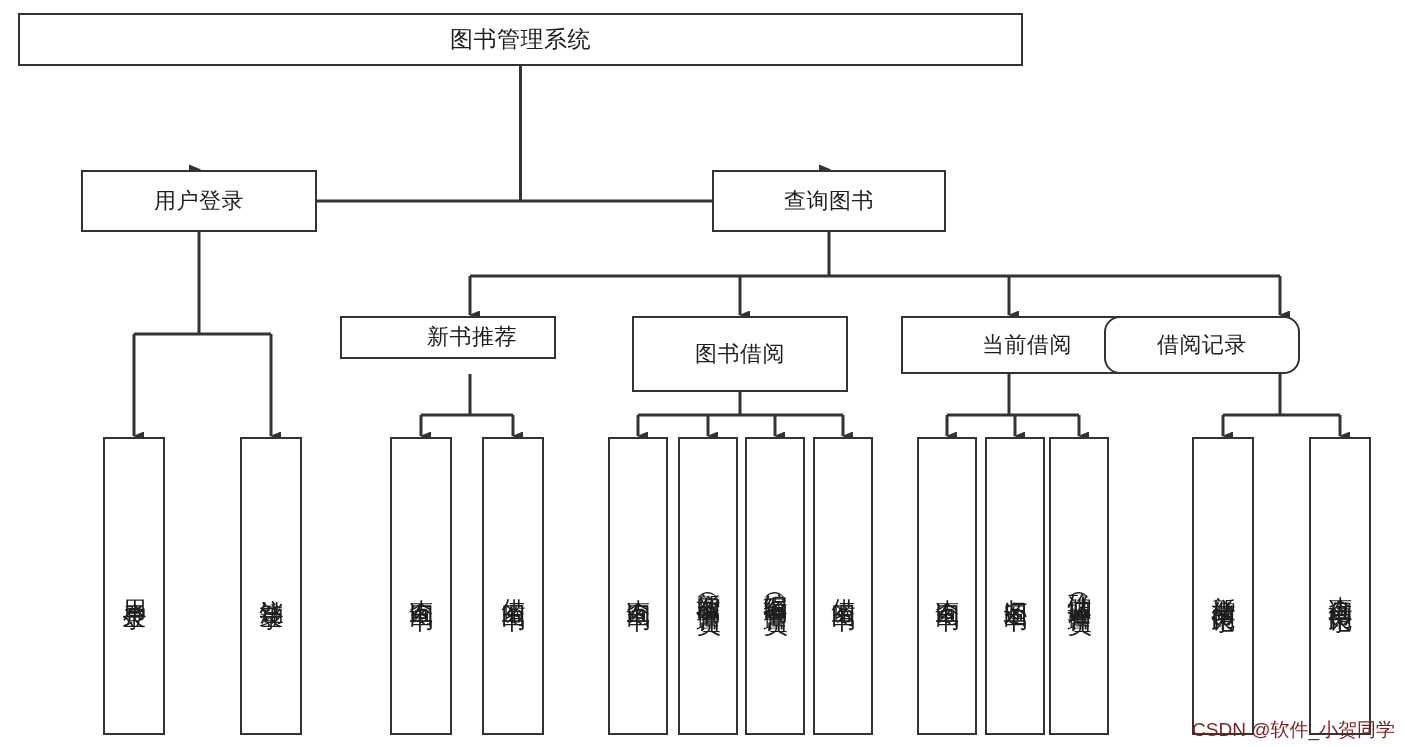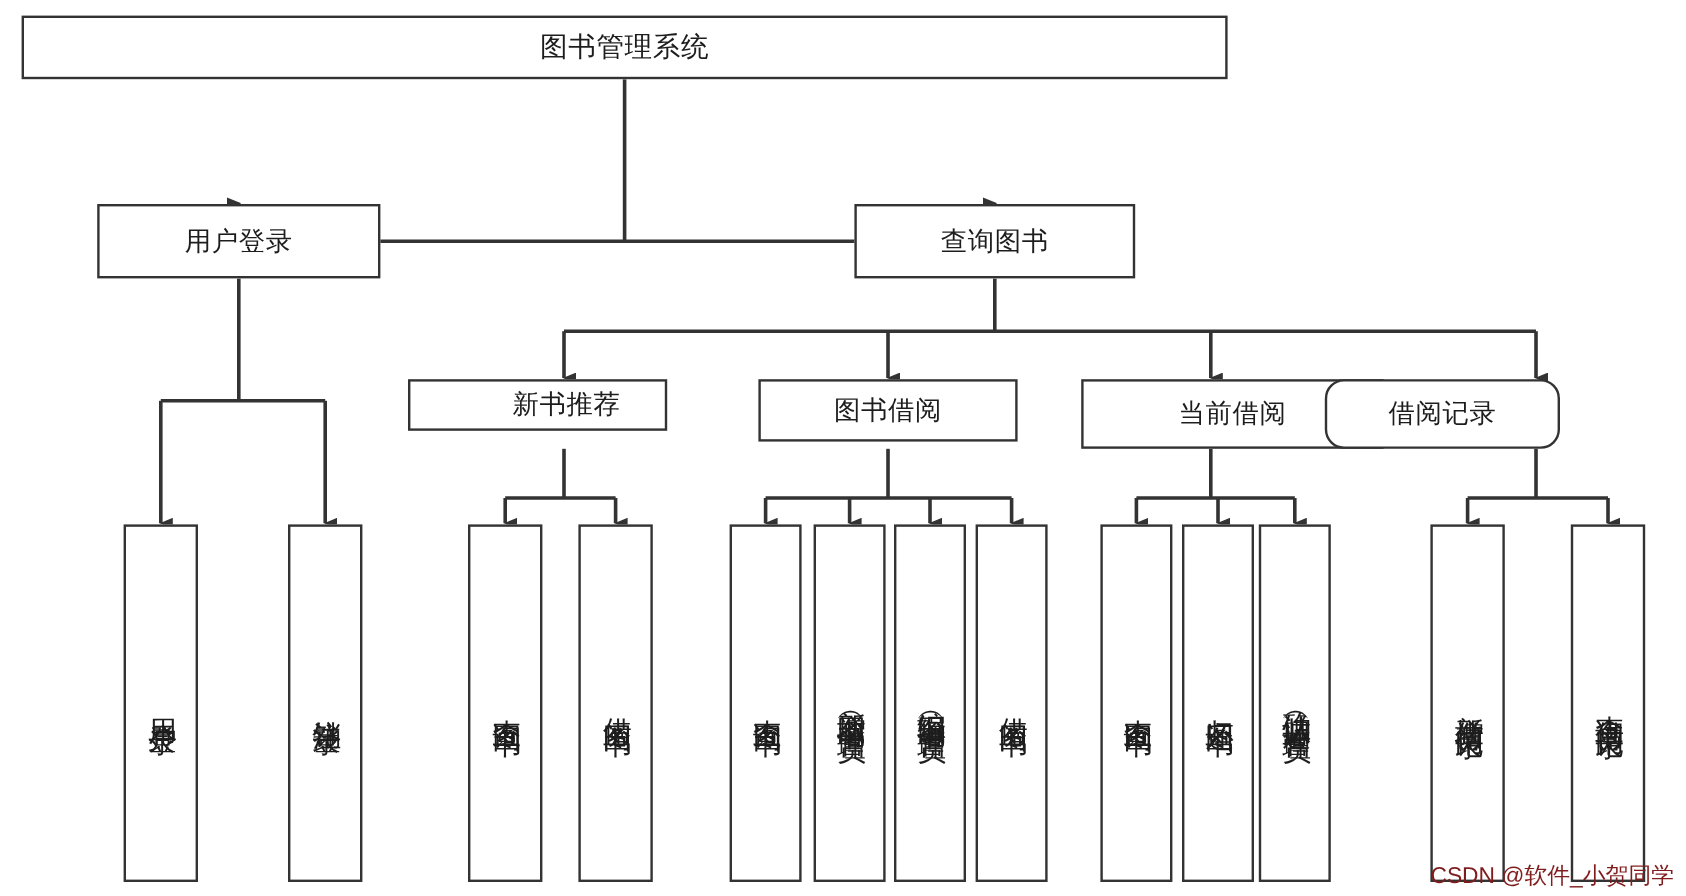--- a/index.html
+++ b/index.html
@@ -119,21 +119,21 @@
       </div>
       <div class="node horizontal" style="left: 81px; top: 170px; width: 236px; height: 62px;">
         <span class="label">用户登录</span>
       </div>
       <div class="node horizontal" style="left: 712px; top: 170px; width: 234px; height: 62px;">
         <span class="label">查询图书</span>
       </div>
       <div class="node horizontal" style="left: 340px; top: 316px; width: 216px; height: 43px; padding-left: 48px;">
         <span class="label">新书推荐</span>
       </div>
-      <div class="node horizontal" style="left: 632px; top: 316px; width: 216px; height: 52px;">
+      <div class="node horizontal" style="left: 632px; top: 316px; width: 216px; height: 76px;">
         <span class="label">图书借阅</span>
       </div>
       <div class="node horizontal" style="left: 901px; top: 316px; width: 252px; height: 58px;">
         <span class="label">当前借阅</span>
       </div>
       <div class="node horizontal" style="left: 1104px; top: 316px; width: 196px; height: 58px; border-radius: 16px;">
         <span class="label">借阅记录</span>
       </div>
       <div class="node vertical" style="left: 103px; top: 437px; width: 62px; height: 298px;">
         <span class="label">用户登录</span>

